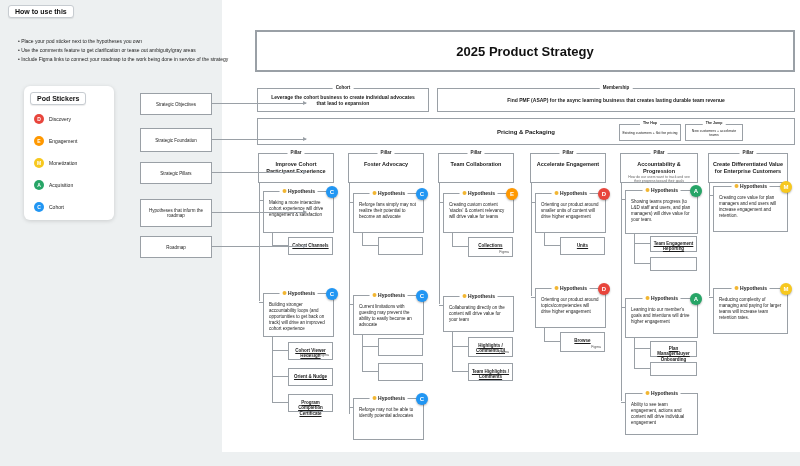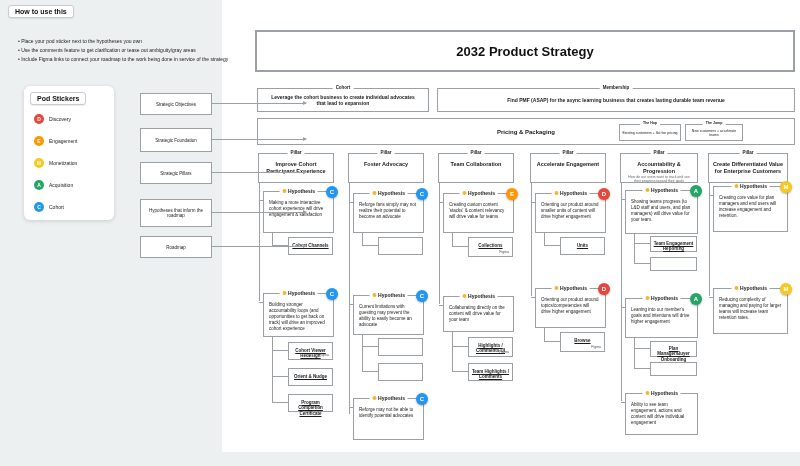--- a/index.html
+++ b/index.html
@@ -92,21 +92,21 @@
 <div class="box center lbox" style="left:140px;top:162px;width:72px;height:22px;">Strategic Pillars</div>
 <div class="box center lbox" style="left:140px;top:199px;width:72px;height:28px;">Hypotheses that inform the roadmap</div>
 <div class="box center lbox" style="left:140px;top:236px;width:72px;height:22px;">Roadmap</div>
 <div class="lline" style="left:212px;top:103px;width:94px;"></div>
 <div class="lline" style="left:212px;top:139px;width:94px;"></div>
 <div class="lline" style="left:212px;top:172px;width:94px;"></div>
 <div class="lline" style="left:212px;top:212px;width:94px;"></div>
 <div class="lline" style="left:212px;top:246px;width:94px;"></div>
 
 <div class="box center" style="left:255px;top:30px;width:540px;height:42px;border-width:2px;">
-  <span class="title">2032 Product Strategy</span>
+  <span class="title">2025 Product Strategy</span>
 </div>
 
 <div class="box center" style="left:257px;top:88px;width:172px;height:24px;">
   <span class="tag">Cohort</span>
   <span class="ftext">Leverage the cohort business to create individual advocates that lead to expansion</span>
 </div>
 <div class="box center" style="left:437px;top:88px;width:358px;height:24px;">
   <span class="tag">Membership</span>
   <span class="ftext">Find PMF (ASAP) for the async learning business that creates lasting durable team revenue</span>
 </div>

